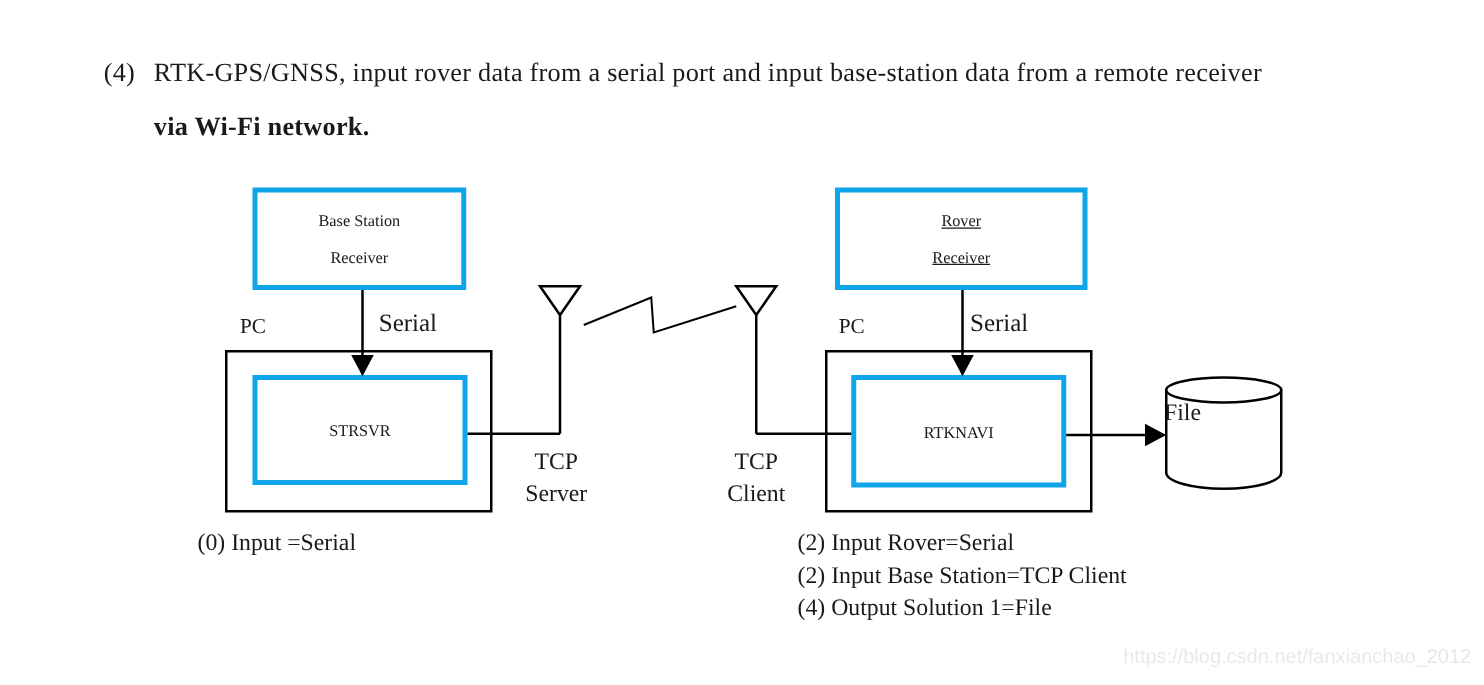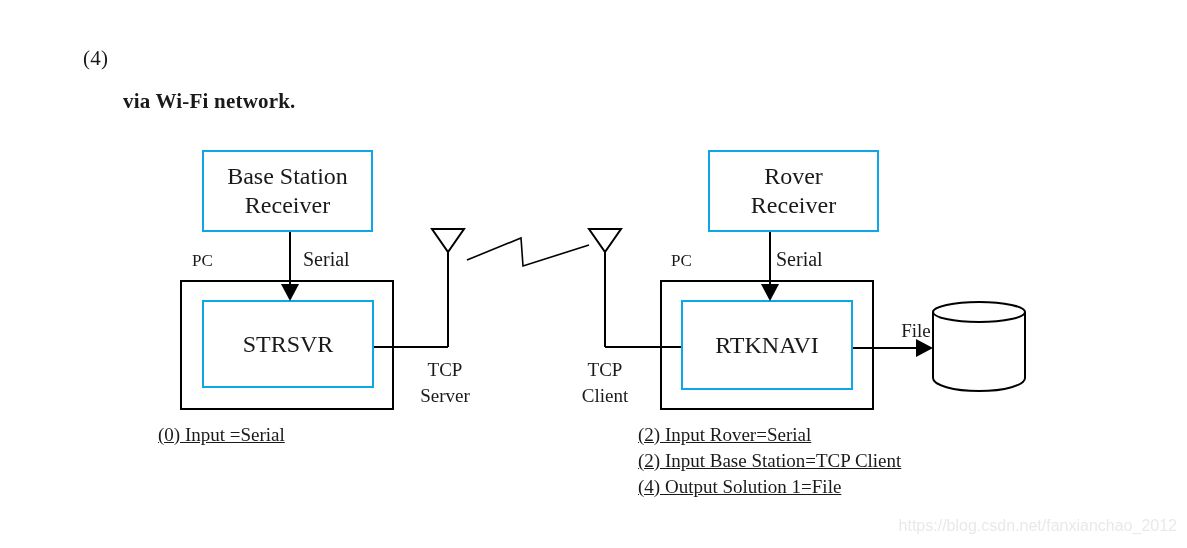--- a/index.html
+++ b/index.html
@@ -9,28 +9,28 @@
     width: 1187px;
     height: 548px;
     background: #ffffff;
     font-family: "Liberation Serif", serif;
     color: #1a1a1a;
     overflow: hidden;
   }
   .lbl { position: absolute; white-space: nowrap; color: #1a1a1a; }
   .box {
     position: absolute;
-    border: 2px solid #0ea5e9;
+    border: 4px solid #0ea5e9;
     background: #ffffff;
     display: flex;
     flex-direction: column;
     align-items: center;
     justify-content: center;
     text-align: center;
-    font-size: 24px;
+    font-size: 13px;
     line-height: 29px;
     z-index: 1;
   }
   .frame {
     position: absolute;
     border: 2px solid #000000;
     background: #ffffff;
     z-index: 0;
   }
   #diagram-svg { position: absolute; left: 0; top: 0; z-index: 2; pointer-events: none; }
@@ -38,45 +38,46 @@
   .small-lbl { font-size: 20px; }
   .pc-lbl { font-size: 17px; }
   .port-lbl {
     position: absolute;
     width: 100px;
     text-align: center;
     font-size: 19px;
     line-height: 26px;
     z-index: 3;
   }
-  .caption { position: absolute; font-size: 19px; line-height: 26px; z-index: 3; text-decoration: underline; }
+  .caption { position: absolute; font-size: 19px; line-height: 26px; z-index: 3; }
   #watermark {
     position: absolute;
     right: 10px;
     top: 517px;
     font-family: "Liberation Sans", sans-serif;
     font-size: 16px;
     color: #e9e9e9;
     z-index: 3;
   }
 </style>
 </head>
 <body>
 
 <div id="canvas">
 
   <span class="lbl heading" style="left:83px; top:46px;">(4)</span>
+  <span class="lbl heading" style="left:123px; top:46px;">RTK-GPS/GNSS, input rover data from a serial port and input base-station data from a remote receiver</span>
   <span class="lbl heading" style="left:123px; top:89px;font-weight:bold;">via Wi-Fi network.</span>
 
   <div class="box" style="left:202px; top:150px; width:171px; height:82px;">
     <div>Base Station</div>
     <div>Receiver</div>
   </div>
 
-  <div class="box" style="left:708px; top:150px; width:171px; height:82px;">
+  <div class="box" style="left:668px; top:150px; width:202px; height:82px;text-decoration:underline;">
     <div>Rover</div>
     <div>Receiver</div>
   </div>
 
   <div class="frame" style="left:180px; top:280px; width:214px; height:130px;"></div>
   <div class="box" style="left:202px; top:300px; width:172px; height:88px;">
     <div>STRSVR</div>
   </div>
 
   <div class="frame" style="left:660px; top:280px; width:214px; height:130px;"></div>
@@ -129,21 +130,21 @@
   <span class="lbl small-lbl" style="left:776px; top:248px; z-index:3;">Serial</span>
 
   <div class="port-lbl" style="left:395px; top:357px;">
     <div>TCP</div>
     <div>Server</div>
   </div>
   <div class="port-lbl" style="left:555px; top:357px;">
     <div>TCP</div>
     <div>Client</div>
   </div>
-  <div class="port-lbl" style="left:886px; top:318px; width:60px;">File</div>
+  <div class="port-lbl" style="left:916px; top:318px; width:60px;">File</div>
 
   <div class="caption" style="left:158px; top:422px;">
     <div>(0) Input =Serial</div>
   </div>
   <div class="caption" style="left:638px; top:422px;">
     <div>(2) Input Rover=Serial</div>
     <div>(2) Input Base Station=TCP Client</div>
     <div>(4) Output Solution 1=File</div>
   </div>
 

